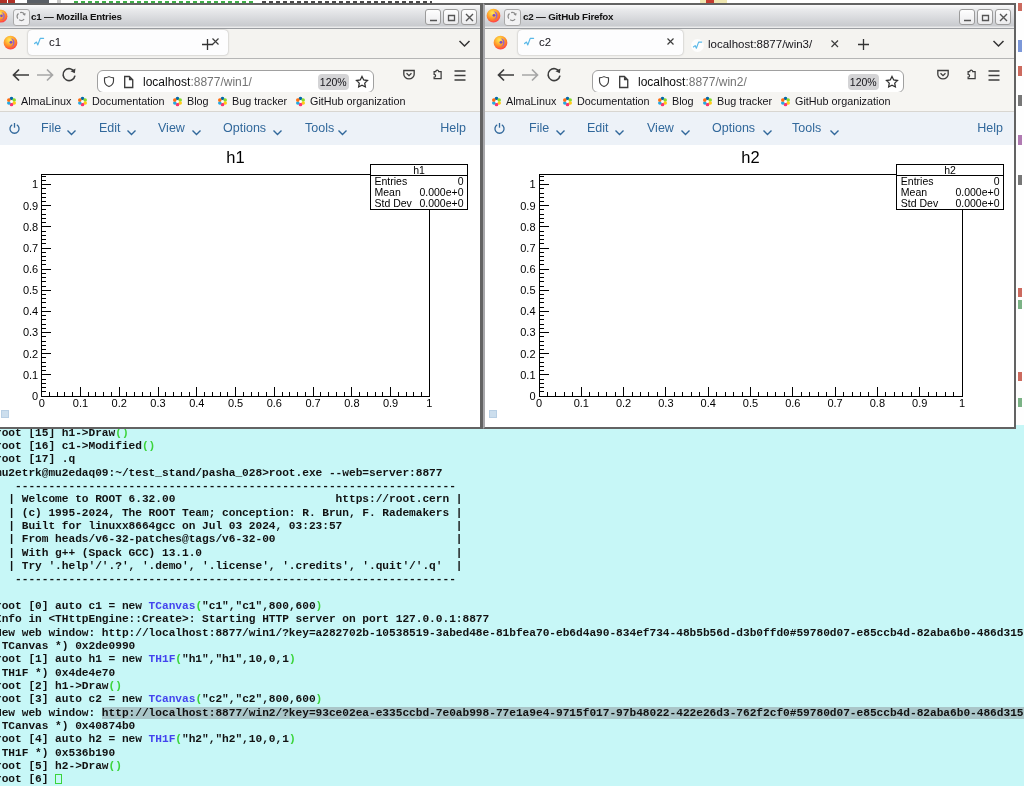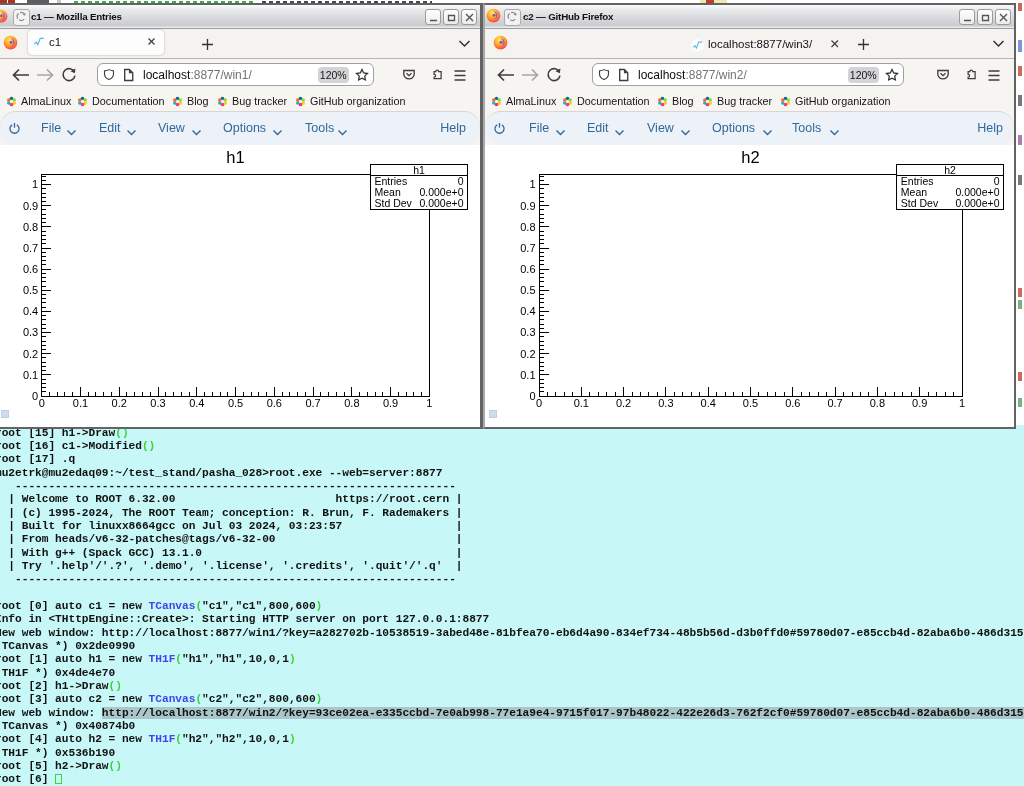--- a/index.html
+++ b/index.html
@@ -21,27 +21,27 @@
 .cbtn{position:absolute;width:17px;height:17px;background:#f2f2f3;border:1px solid #aaa;
   border-radius:3px;padding:1px;}
 .tbtns{position:absolute;top:4px;right:3px;display:flex;gap:2px;}
 .tbtn{width:16px;height:16px;background:linear-gradient(#fefefe,#ebebed);border:1px solid #9b9b9b;
   border-radius:3px;display:flex;align-items:center;justify-content:center;}
 .tabbar{position:absolute;left:0;top:24px;right:0;height:29px;background:#f4f3f0;}
 .tab{position:absolute;top:0.5px;height:25px;background:#fdfdfe;border-radius:4px;
   box-shadow:0 0 2px rgba(0,0,0,.35);}
 .navbar{position:absolute;left:0;top:53px;right:0;height:34px;background:#f6f5f2;
   border-top:1px solid #b5b5b5;}
-.urlbar{position:absolute;top:4px;height:23px;background:#fff;border:1px solid #a0a0a0;
+.urlbar{position:absolute;top:11px;height:23px;background:#fff;border:1px solid #a0a0a0;
   border-radius:6px;}
 .bookbar{position:absolute;left:0;top:87px;right:0;height:19px;background:#f6f5f2;
   font-size:10.8px;color:#15141a;}
 .bk{position:absolute;top:3px;display:flex;align-items:center;gap:4px;}
 .menubar{position:absolute;left:0;top:106px;right:0;height:34px;border-top:1px solid #d8d6d1;background:#edf2f8;
-  color:#31689b;font-size:12.5px;border-radius:16px;}
+  color:#31689b;font-size:12.5px;}
 .mi{position:absolute;top:9px;}
 .canvas{position:absolute;left:0;top:140px;right:0;bottom:0;background:#fff;}
 .sqr{position:absolute;width:8px;height:8px;background:#ccdeed;border:1px solid #b8cfe4;}
 .icon{position:absolute;}
 .frag{position:absolute;}
 svg{display:block}
 </style>
 </head>
 <body>
 <div id="termbg"></div>
@@ -146,21 +146,21 @@
               <stop offset="62%" stop-color="#ff8227"></stop>
               <stop offset="88%" stop-color="#ff3b4e"></stop>
               <stop offset="100%" stop-color="#e8234e"></stop>
             </radialGradient>
           </defs>
           <circle cx="8" cy="8.2" r="7.3" fill="url(#ffg15)"></circle>
           <path d="M8.4 3.4 C11 3.8 12.6 5.9 12.3 8.5 C12 11.2 9.7 12.8 7.4 12.5 C9.4 12.2 10.7 10.7 10.8 8.7 C10.9 6.6 9.9 4.5 8.4 3.4 Z" fill="#8a55e8" opacity="0.9"></path>
           <circle cx="8.5" cy="7.8" r="1.5" fill="#6a3fd0" opacity="0.9"></circle>
         </svg>
       </div>
-      <div class="tab" style="left:28px;width:136px">
+      <div class="tab" style="left:28px;width:200px">
         <div class="icon" style="left:4px;top:5.5px">
           <svg width="14" height="14" viewBox="0 0 15 15">
             <circle cx="7.5" cy="7.5" r="7.4" fill="#fdfdfd"></circle>
             <path d="M2.8 9.2 L4.8 7.6 L6.2 10.6 L8.8 3.6 L12.4 3.6" stroke="#58b8e8" stroke-width="1.3" fill="none" stroke-linecap="round" stroke-linejoin="round"></path>
           </svg>
         </div>
         <span style="position:absolute;left:21px;top:6.5px;font-size:11.5px;color:#15141a">c1</span>
         <svg style="position:absolute;right:8.5px;top:7px" width="9" height="9">
           <path d="M1.5 1.5 L7.5 7.5 M7.5 1.5 L1.5 7.5" stroke="#3d3d3d" stroke-width="1.2"></path>
         </svg>
@@ -420,20 +420,32 @@
               <stop offset="62%" stop-color="#ff8227"></stop>
               <stop offset="88%" stop-color="#ff3b4e"></stop>
               <stop offset="100%" stop-color="#e8234e"></stop>
             </radialGradient>
           </defs>
           <circle cx="8" cy="8.2" r="7.3" fill="url(#ffg15)"></circle>
           <path d="M8.4 3.4 C11 3.8 12.6 5.9 12.3 8.5 C12 11.2 9.7 12.8 7.4 12.5 C9.4 12.2 10.7 10.7 10.8 8.7 C10.9 6.6 9.9 4.5 8.4 3.4 Z" fill="#8a55e8" opacity="0.9"></path>
           <circle cx="8.5" cy="7.8" r="1.5" fill="#6a3fd0" opacity="0.9"></circle>
         </svg>
       </div>
+      <div class="tab" style="left:33px;width:165px">
+        <div class="icon" style="left:4px;top:5.5px">
+          <svg width="14" height="14" viewBox="0 0 15 15">
+            <circle cx="7.5" cy="7.5" r="7.4" fill="#fdfdfd"></circle>
+            <path d="M2.8 9.2 L4.8 7.6 L6.2 10.6 L8.8 3.6 L12.4 3.6" stroke="#58b8e8" stroke-width="1.3" fill="none" stroke-linecap="round" stroke-linejoin="round"></path>
+          </svg>
+        </div>
+        <span style="position:absolute;left:21px;top:6.5px;font-size:11.5px;color:#15141a">c2</span>
+        <svg style="position:absolute;right:8.5px;top:7px" width="9" height="9">
+          <path d="M1.5 1.5 L7.5 7.5 M7.5 1.5 L1.5 7.5" stroke="#3d3d3d" stroke-width="1.2"></path>
+        </svg>
+      </div>
       <div class="icon" style="left:206px;top:10px">
         <svg width="13" height="13" viewBox="0 0 15 15">
           <circle cx="7.5" cy="7.5" r="7.4" fill="#fdfdfd"></circle>
           <path d="M2.8 9.2 L4.8 7.6 L6.2 10.6 L8.8 3.6 L12.4 3.6" stroke="#58b8e8" stroke-width="1.3" fill="none" stroke-linecap="round" stroke-linejoin="round"></path>
         </svg>
       </div>
       <span style="position:absolute;left:223px;top:9px;font-size:11.5px;color:#15141a">localhost:8877/win3/</span>
       <svg style="position:absolute;left:345px;top:10px" width="10" height="10">
         <path d="M1.5 1.5 L8 8 M8 1.5 L1.5 8" stroke="#3d3d3d" stroke-width="1.2"></path>
       </svg>

